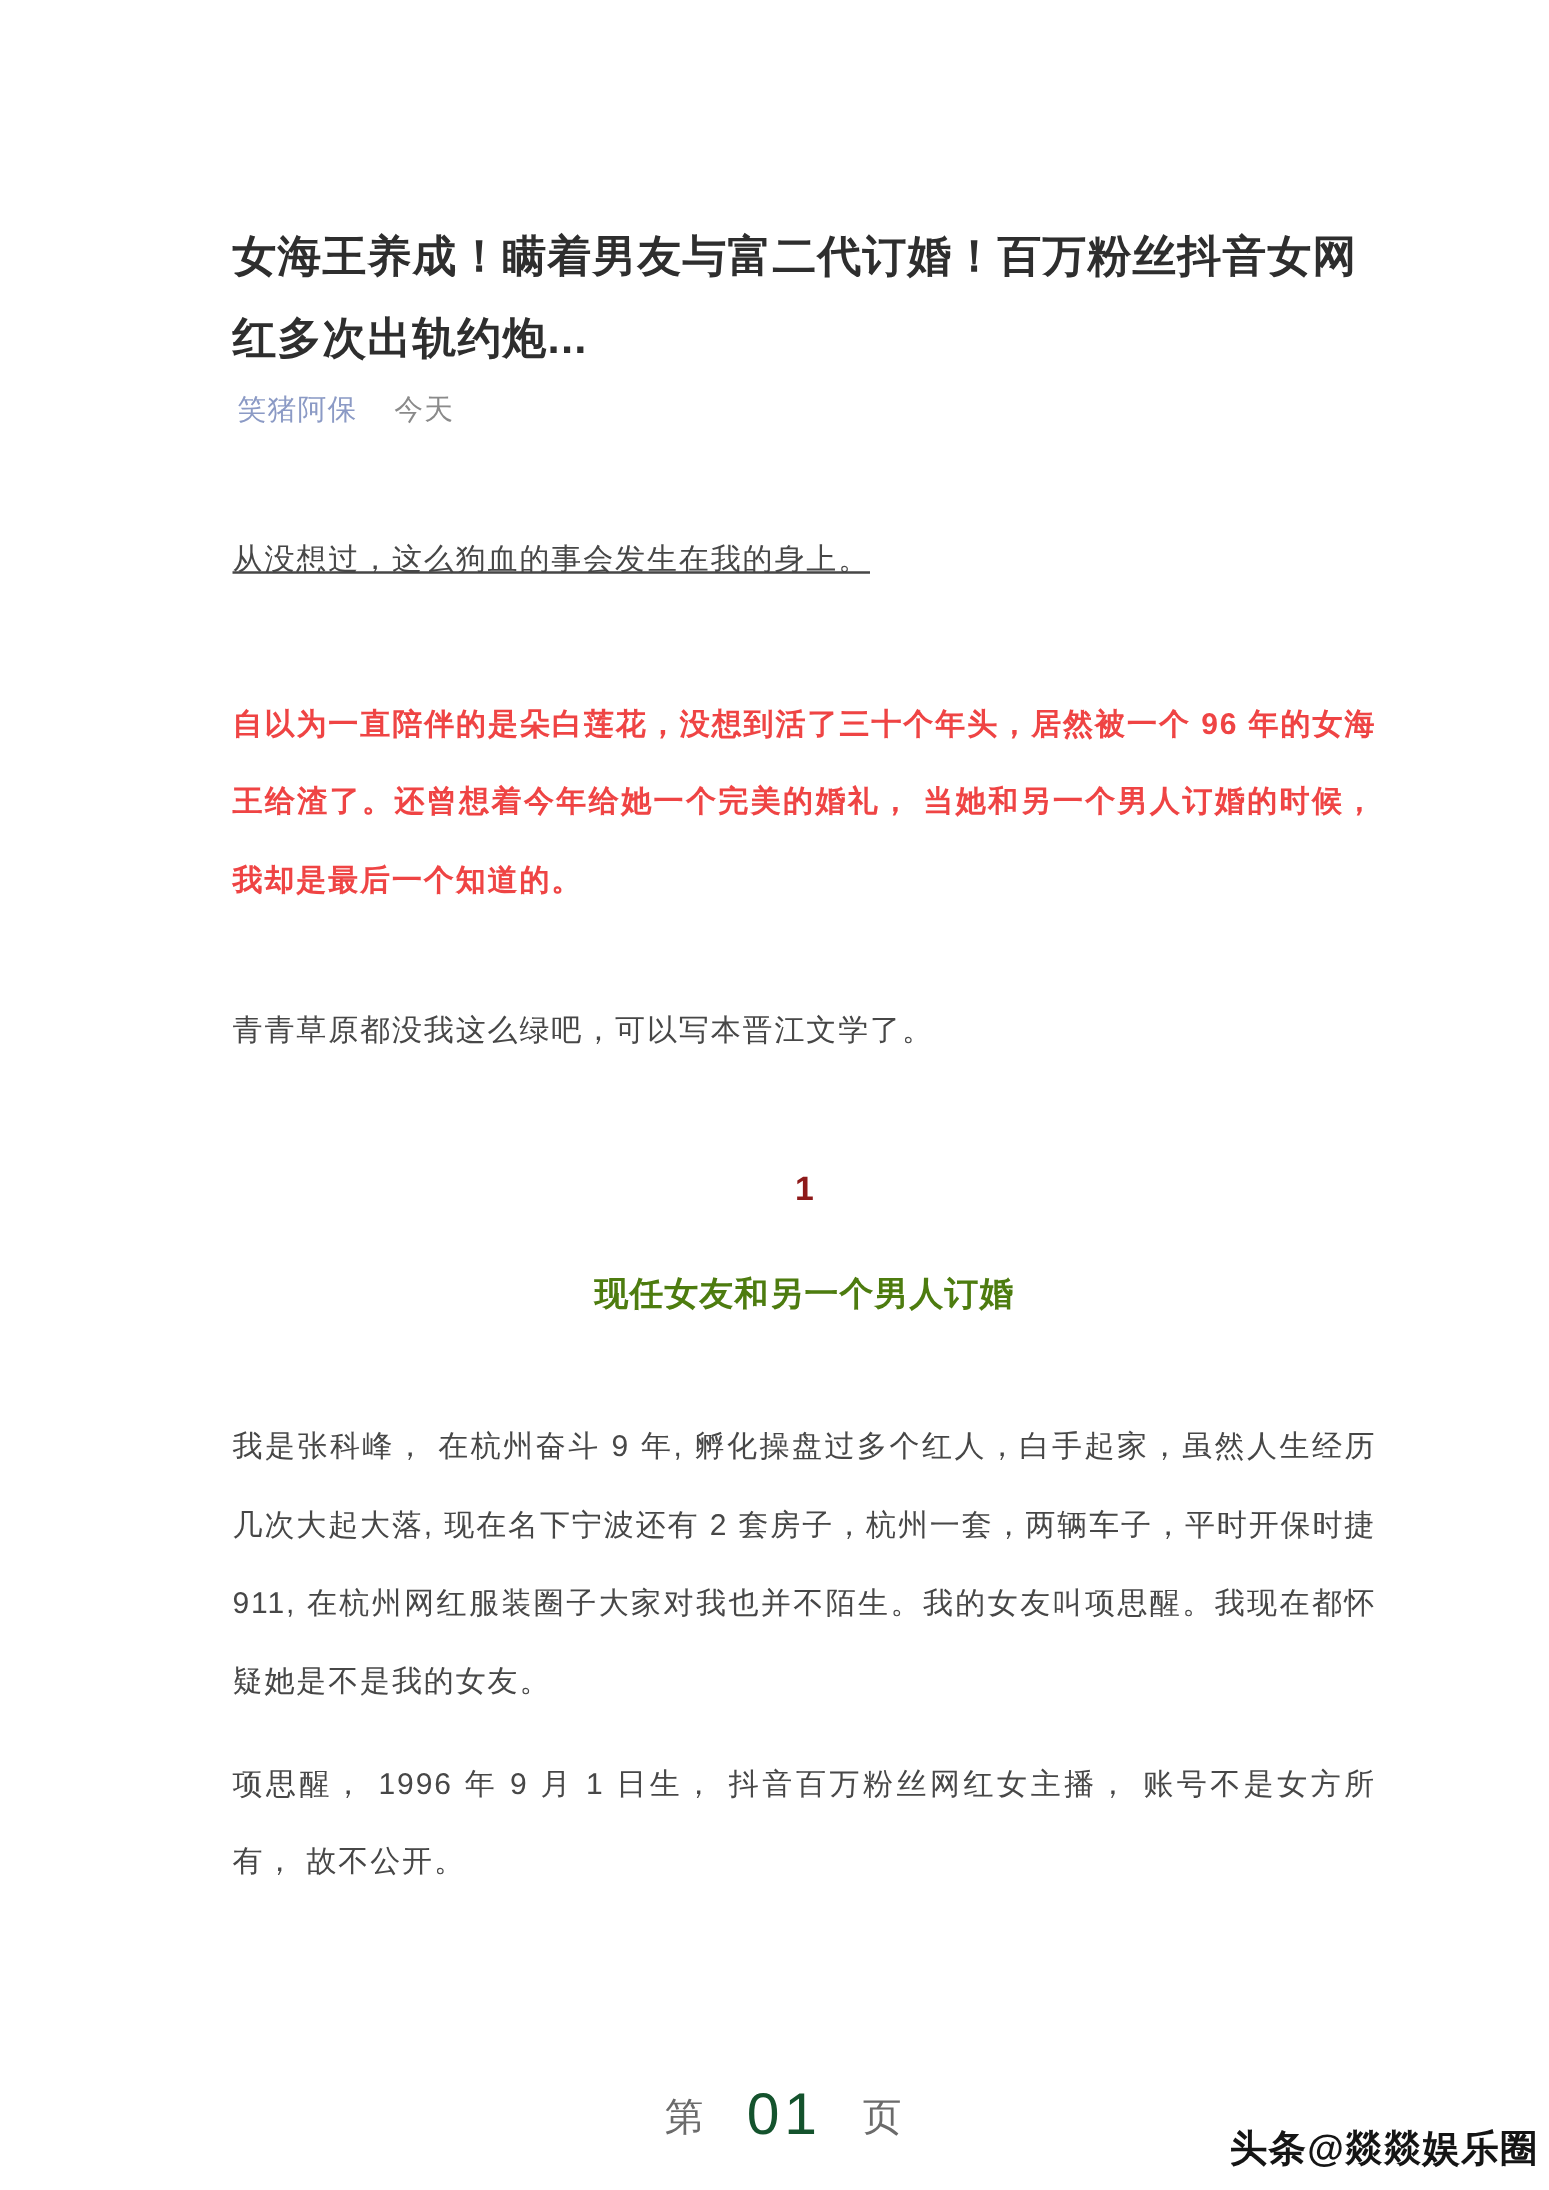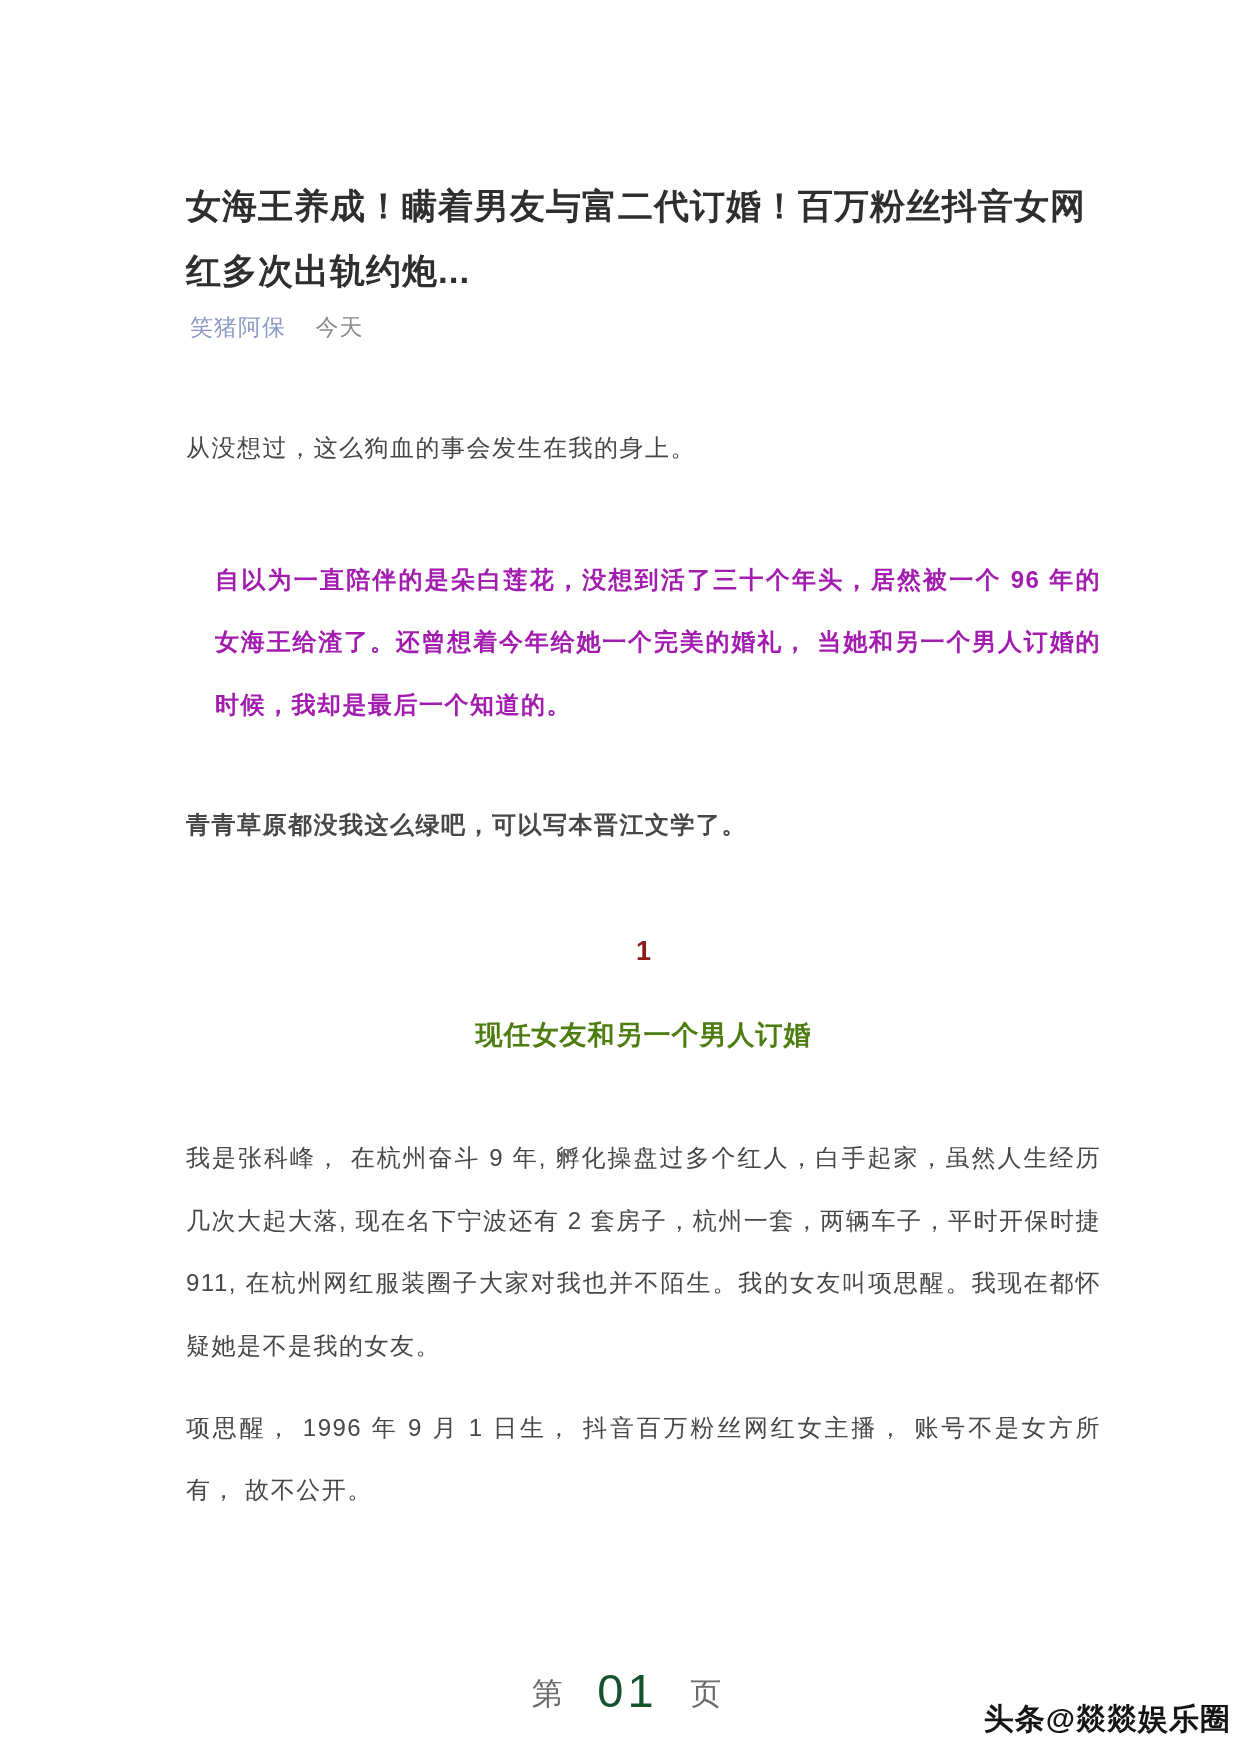--- a/index.html
+++ b/index.html
@@ -39,30 +39,29 @@
   .byline .date { color: #8a8a8a; }
 
   .para {
     font-size: 24px;
     color: #474747;
     line-height: 2.6;
     letter-spacing: 1.5px;
     text-align: justify;
   }
 
-  .para-intro { margin-top: 66px; }
+  .para-intro { margin-top: 66px; text-decoration: underline; }
 
   .para-highlight {
     margin-top: 62px;
-    color: #a21caf;
+    color: #ef4444;
     font-weight: bold;
-    margin-left: 29px;
   }
 
-  .para-remark { margin-top: 50px; font-weight: bold; }
+  .para-remark { margin-top: 50px; }
 
   .section-number {
     margin-top: 72px;
     text-align: center;
     font-size: 27px;
     font-weight: bold;
     color: #8e1a1a;
   }
 
   .section-heading {

